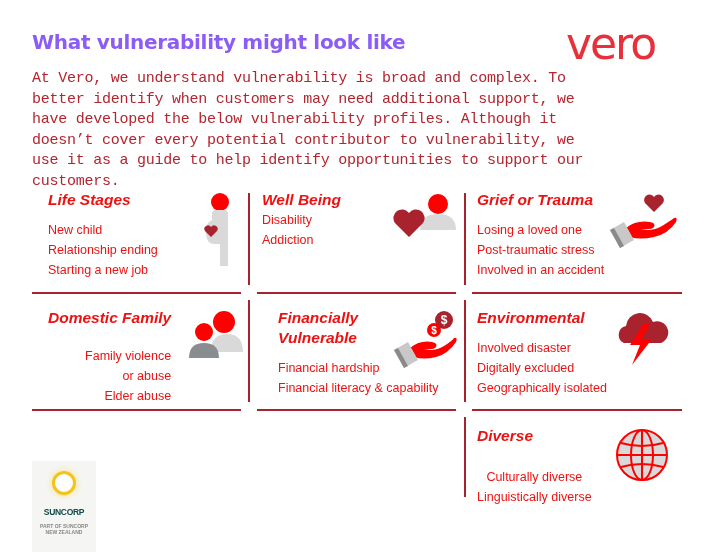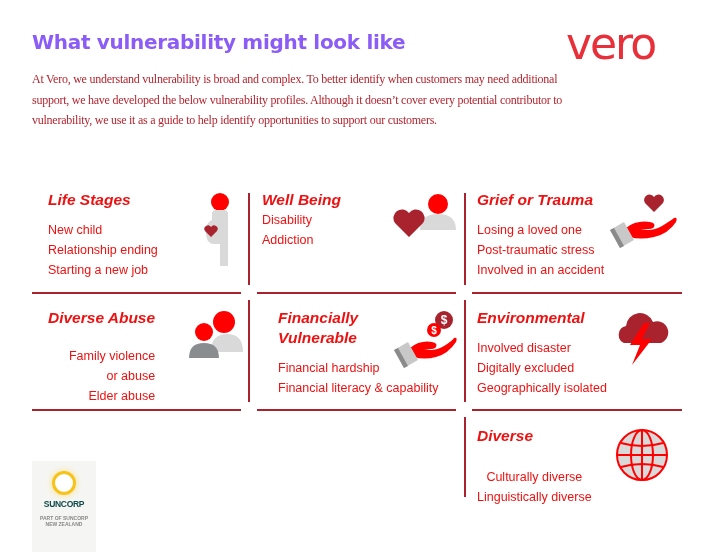--- a/index.html
+++ b/index.html
@@ -1,29 +1,29 @@
 <!DOCTYPE html>
 <html><head>
 <meta charset="utf-8">
 <style>
   html, body { margin: 0; padding: 0; background: #ffffff; }
   body { width: 712px; height: 552px; position: relative; overflow: hidden; font-family: "Liberation Sans", sans-serif; }
   .title { position: absolute; left: 32px; top: 30px; font-family: "DejaVu Sans", sans-serif; font-weight: bold; font-size: 20px; color: #8b5cf6; letter-spacing: -0.3px; margin: 0; }
   .logo { position: absolute; left: 566px; top: 22px; font-family: "DejaVu Sans", sans-serif; font-size: 44px; color: #e8303a; letter-spacing: -2px; line-height: 1; font-weight: normal; }
-  .intro { position: absolute; left: 32px; top: 69px; width: 560px; font-family: Liberation Serif, serif; font-size: 12px; line-height: 20.5px; color: #b3252f; margin: 0; letter-spacing: -0.25px; }
+  .intro { position: absolute; left: 32px; top: 69px; width: 560px; font-family: Liberation Mono, monospace; font-size: 15px; line-height: 20.5px; color: #b3252f; margin: 0; letter-spacing: -0.25px; }
   .hline { position: absolute; height: 2px; background: #a8232d; }
   .vline { position: absolute; width: 2px; background: #a8232d; }
   .cell { position: absolute; }
   .cell h2 { margin: 0; font-size: 15.5px; font-weight: bold; color: #ee1111; line-height: 20px; font-style: italic; }
   .cell ul { list-style: none; margin: 0; padding: 0; }
   .cell li { font-size: 12.5px; color: #ee1111; line-height: 20px; }
   .icon { position: absolute; }
   .suncorp { position: absolute; left: 32px; top: 461px; width: 64px; height: 91px; background: #f5f5f3; text-align: center; }
   .suncorp .sun { width: 18px; height: 18px; border-radius: 50%; border: 3px solid #f6c21c; margin: 10px auto 0; box-shadow: 0 0 6px #fbe07a; background: #fff; }
-  .suncorp .name { font-size: 8.5px; font-weight: bold; color: #0e4a4a; margin-top: 4px; letter-spacing: -0.3px; }
+  .suncorp .name { font-size: 8.5px; font-weight: bold; color: #0e4a4a; margin-top: 12px; letter-spacing: -0.3px; }
   .suncorp .sub { font-size: 5px; color: #888; margin-top: 6px; line-height: 6px; font-weight: bold; }
 </style>
 </head>
 <body>
 
 <h1 class="title">What vulnerability might look like</h1>
 <div class="logo">vero</div>
 <p class="intro">At Vero, we understand vulnerability is broad and complex. To better identify when customers may need additional support, we have developed the below vulnerability profiles. Although it doesn’t cover every potential contributor to vulnerability, we use it as a guide to help identify opportunities to support our customers.</p>
 
 <div class="hline" style="left:32px; top:292px; width:209px;"></div>
@@ -75,21 +75,21 @@
   </ul>
 </div>
 <svg class="icon" style="left:606px; top:190px;" width="74" height="62" viewBox="0 0 74 62">
   <path d="M48 22 l-9 -9 a5 5 0 0 1 9 -6 a5 5 0 0 1 9 6 z" fill="#a8232d"></path>
   <path d="M20 38 q10 -8 24 -6 q6 1 4 5 q-2 3 -14 2 q12 3 22 -3 q8 -5 12 -8 q4 -1 2 4 q-8 12 -22 15 q-14 3 -24 0 z" fill="#ff0000"></path>
   <path d="M4 40 l14 -8 l10 18 l-14 8 z" fill="#c8c8c8"></path>
   <path d="M4 40 l4 -2 l10 18 l-4 2 z" fill="#8a8a8a"></path>
 </svg>
 
 <div class="cell" style="left:48px; top:308px;">
-  <h2>Diverse Abuse</h2>
+  <h2>Domestic Family</h2>
   <ul style="margin-top:18px;text-align:right;">
     <li>Family violence</li>
     <li>or abuse</li>
     <li>Elder abuse</li>
   </ul>
 </div>
 <svg class="icon" style="left:187px; top:310px;" width="58" height="48" viewBox="0 0 58 48">
   <circle cx="37" cy="12" r="11" fill="#ff0000"></circle>
   <path d="M24 42 q0 -18 16 -18 q16 0 16 18 z" fill="#d9d9d9"></path>
   <circle cx="17" cy="22" r="9" fill="#ff0000"></circle>

